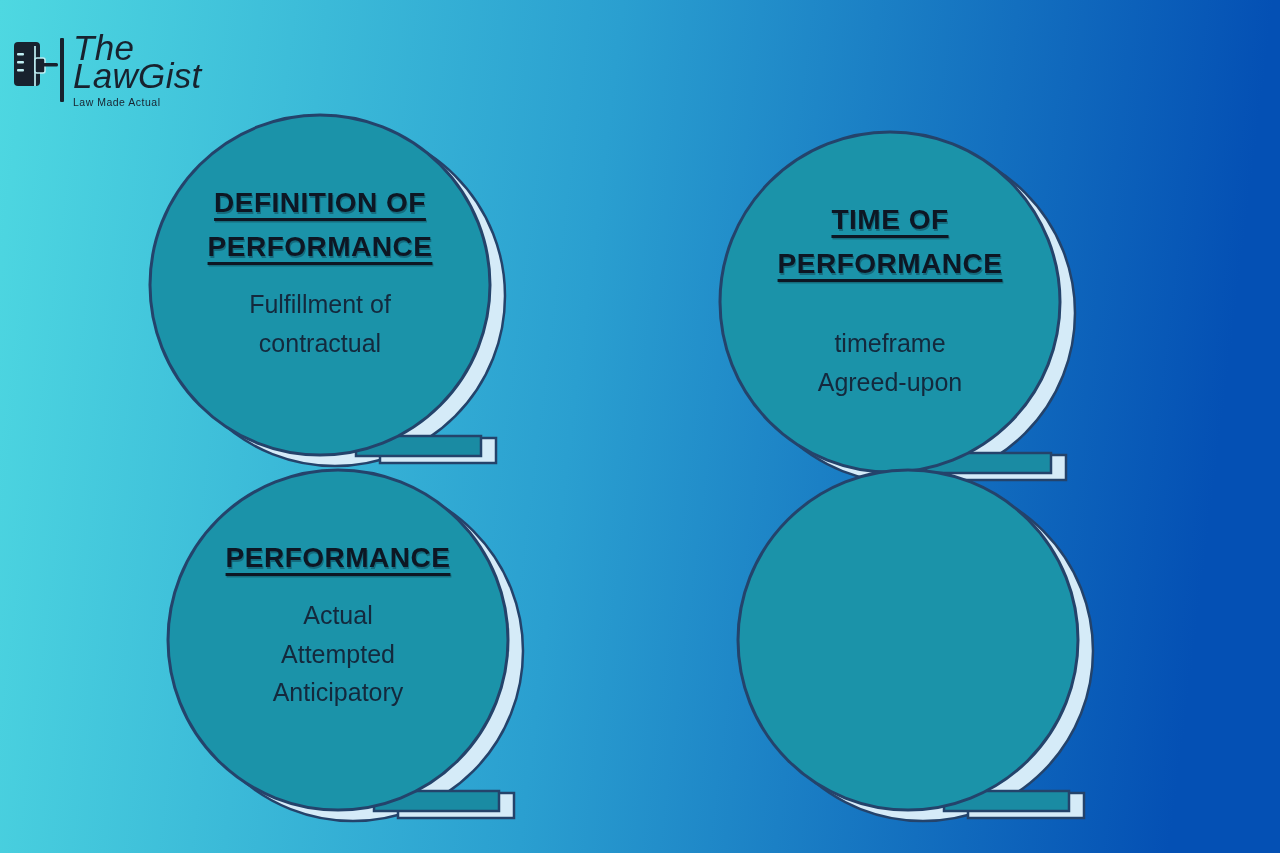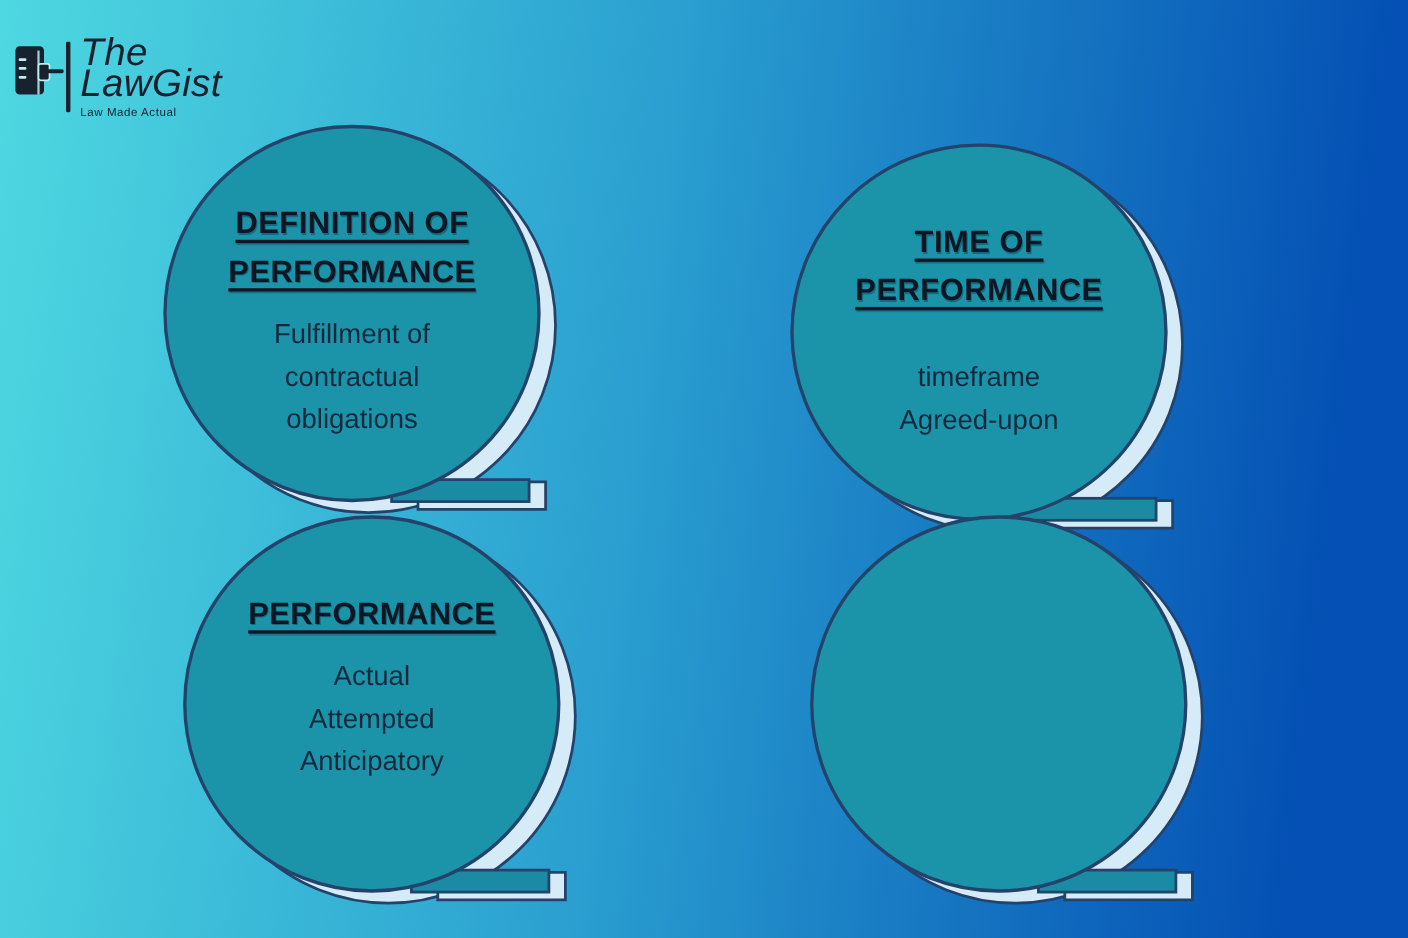--- a/index.html
+++ b/index.html
@@ -90,21 +90,20 @@
       <circle class="disc" cx="190" cy="190" r="170"></circle>
     </svg>
     <div class="bubble-text">
       <div class="bubble-heading">
         <div><span>DEFINITION OF</span></div>
         <div><span>PERFORMANCE</span></div>
       </div>
       <div class="bubble-body">
         <div>Fulfillment of</div>
         <div>contractual</div>
-        <div>obligations</div>
       </div>
     </div>
   </div>
 
   <div class="bubble bubble2 gap-lg">
     <svg class="bubble-shape" width="430" height="400" viewBox="0 0 430 400">
       <circle class="shadow-circle" cx="205" cy="201" r="170"></circle>
       <path class="shadow-tail" d="M250 353 H350 V343 H366 V368 H250 Z"></path>
       <rect class="bar" x="226" y="341" width="125" height="20"></rect>
       <circle class="disc" cx="190" cy="190" r="170"></circle>

